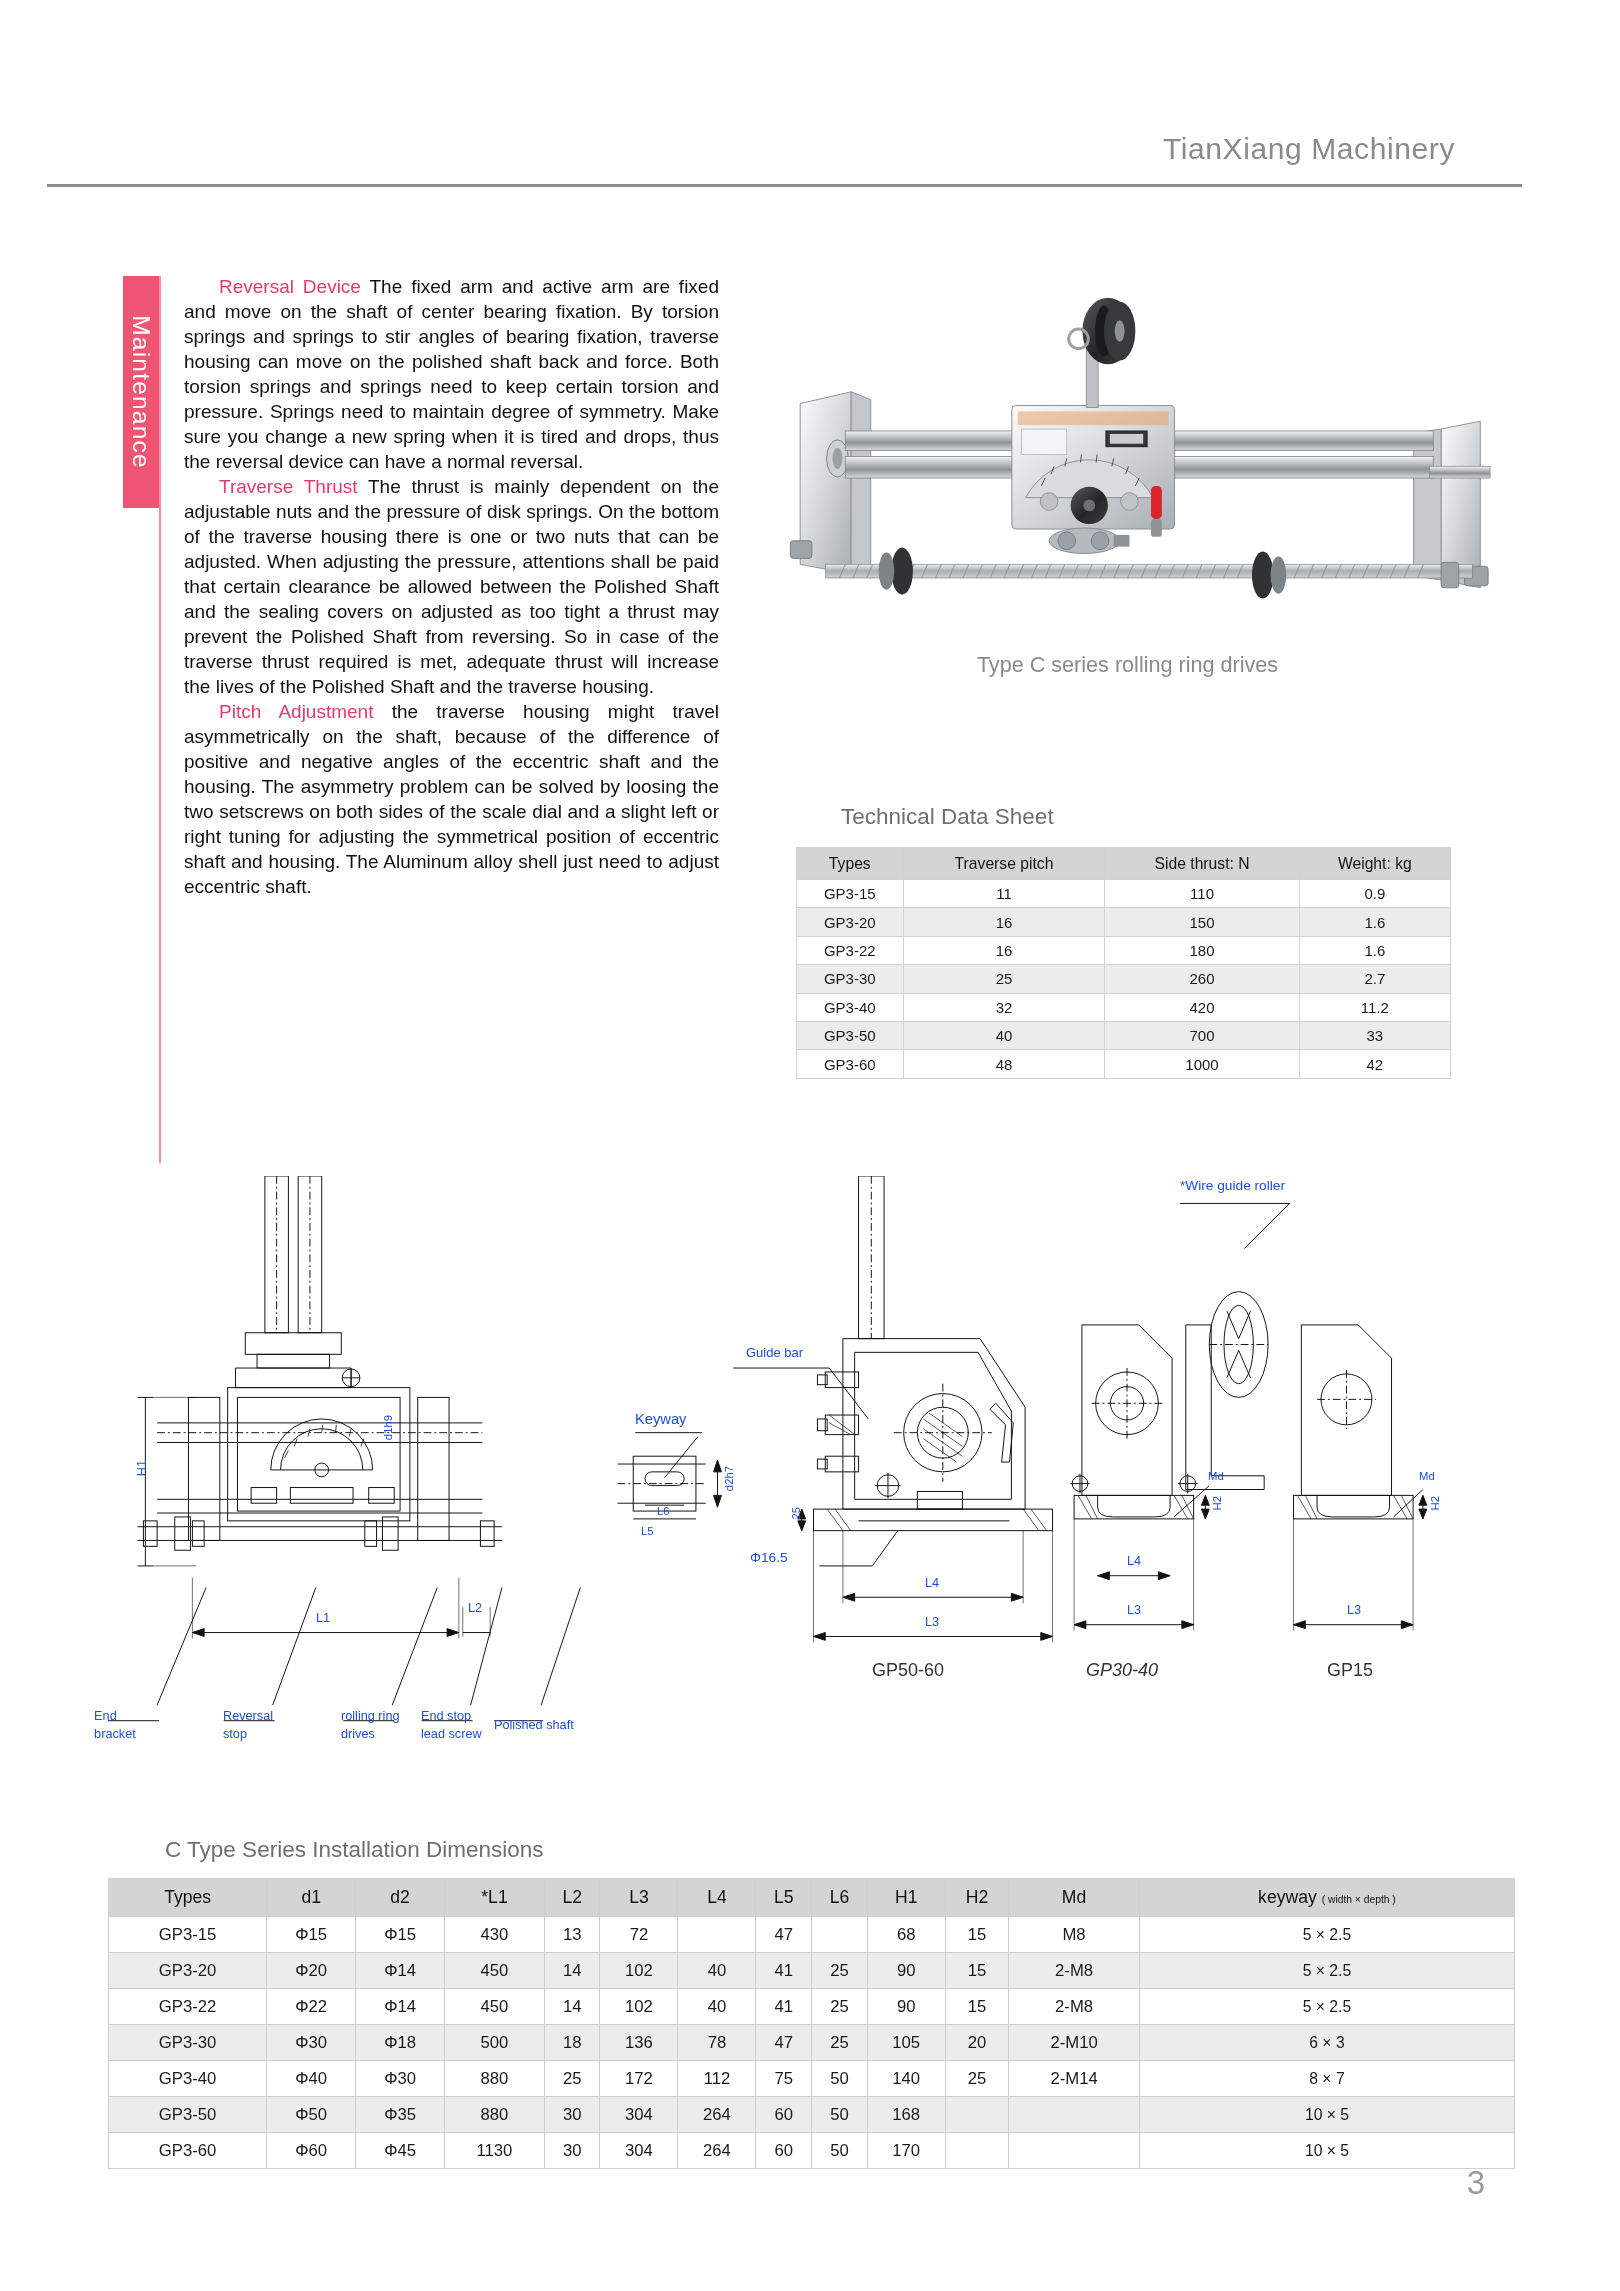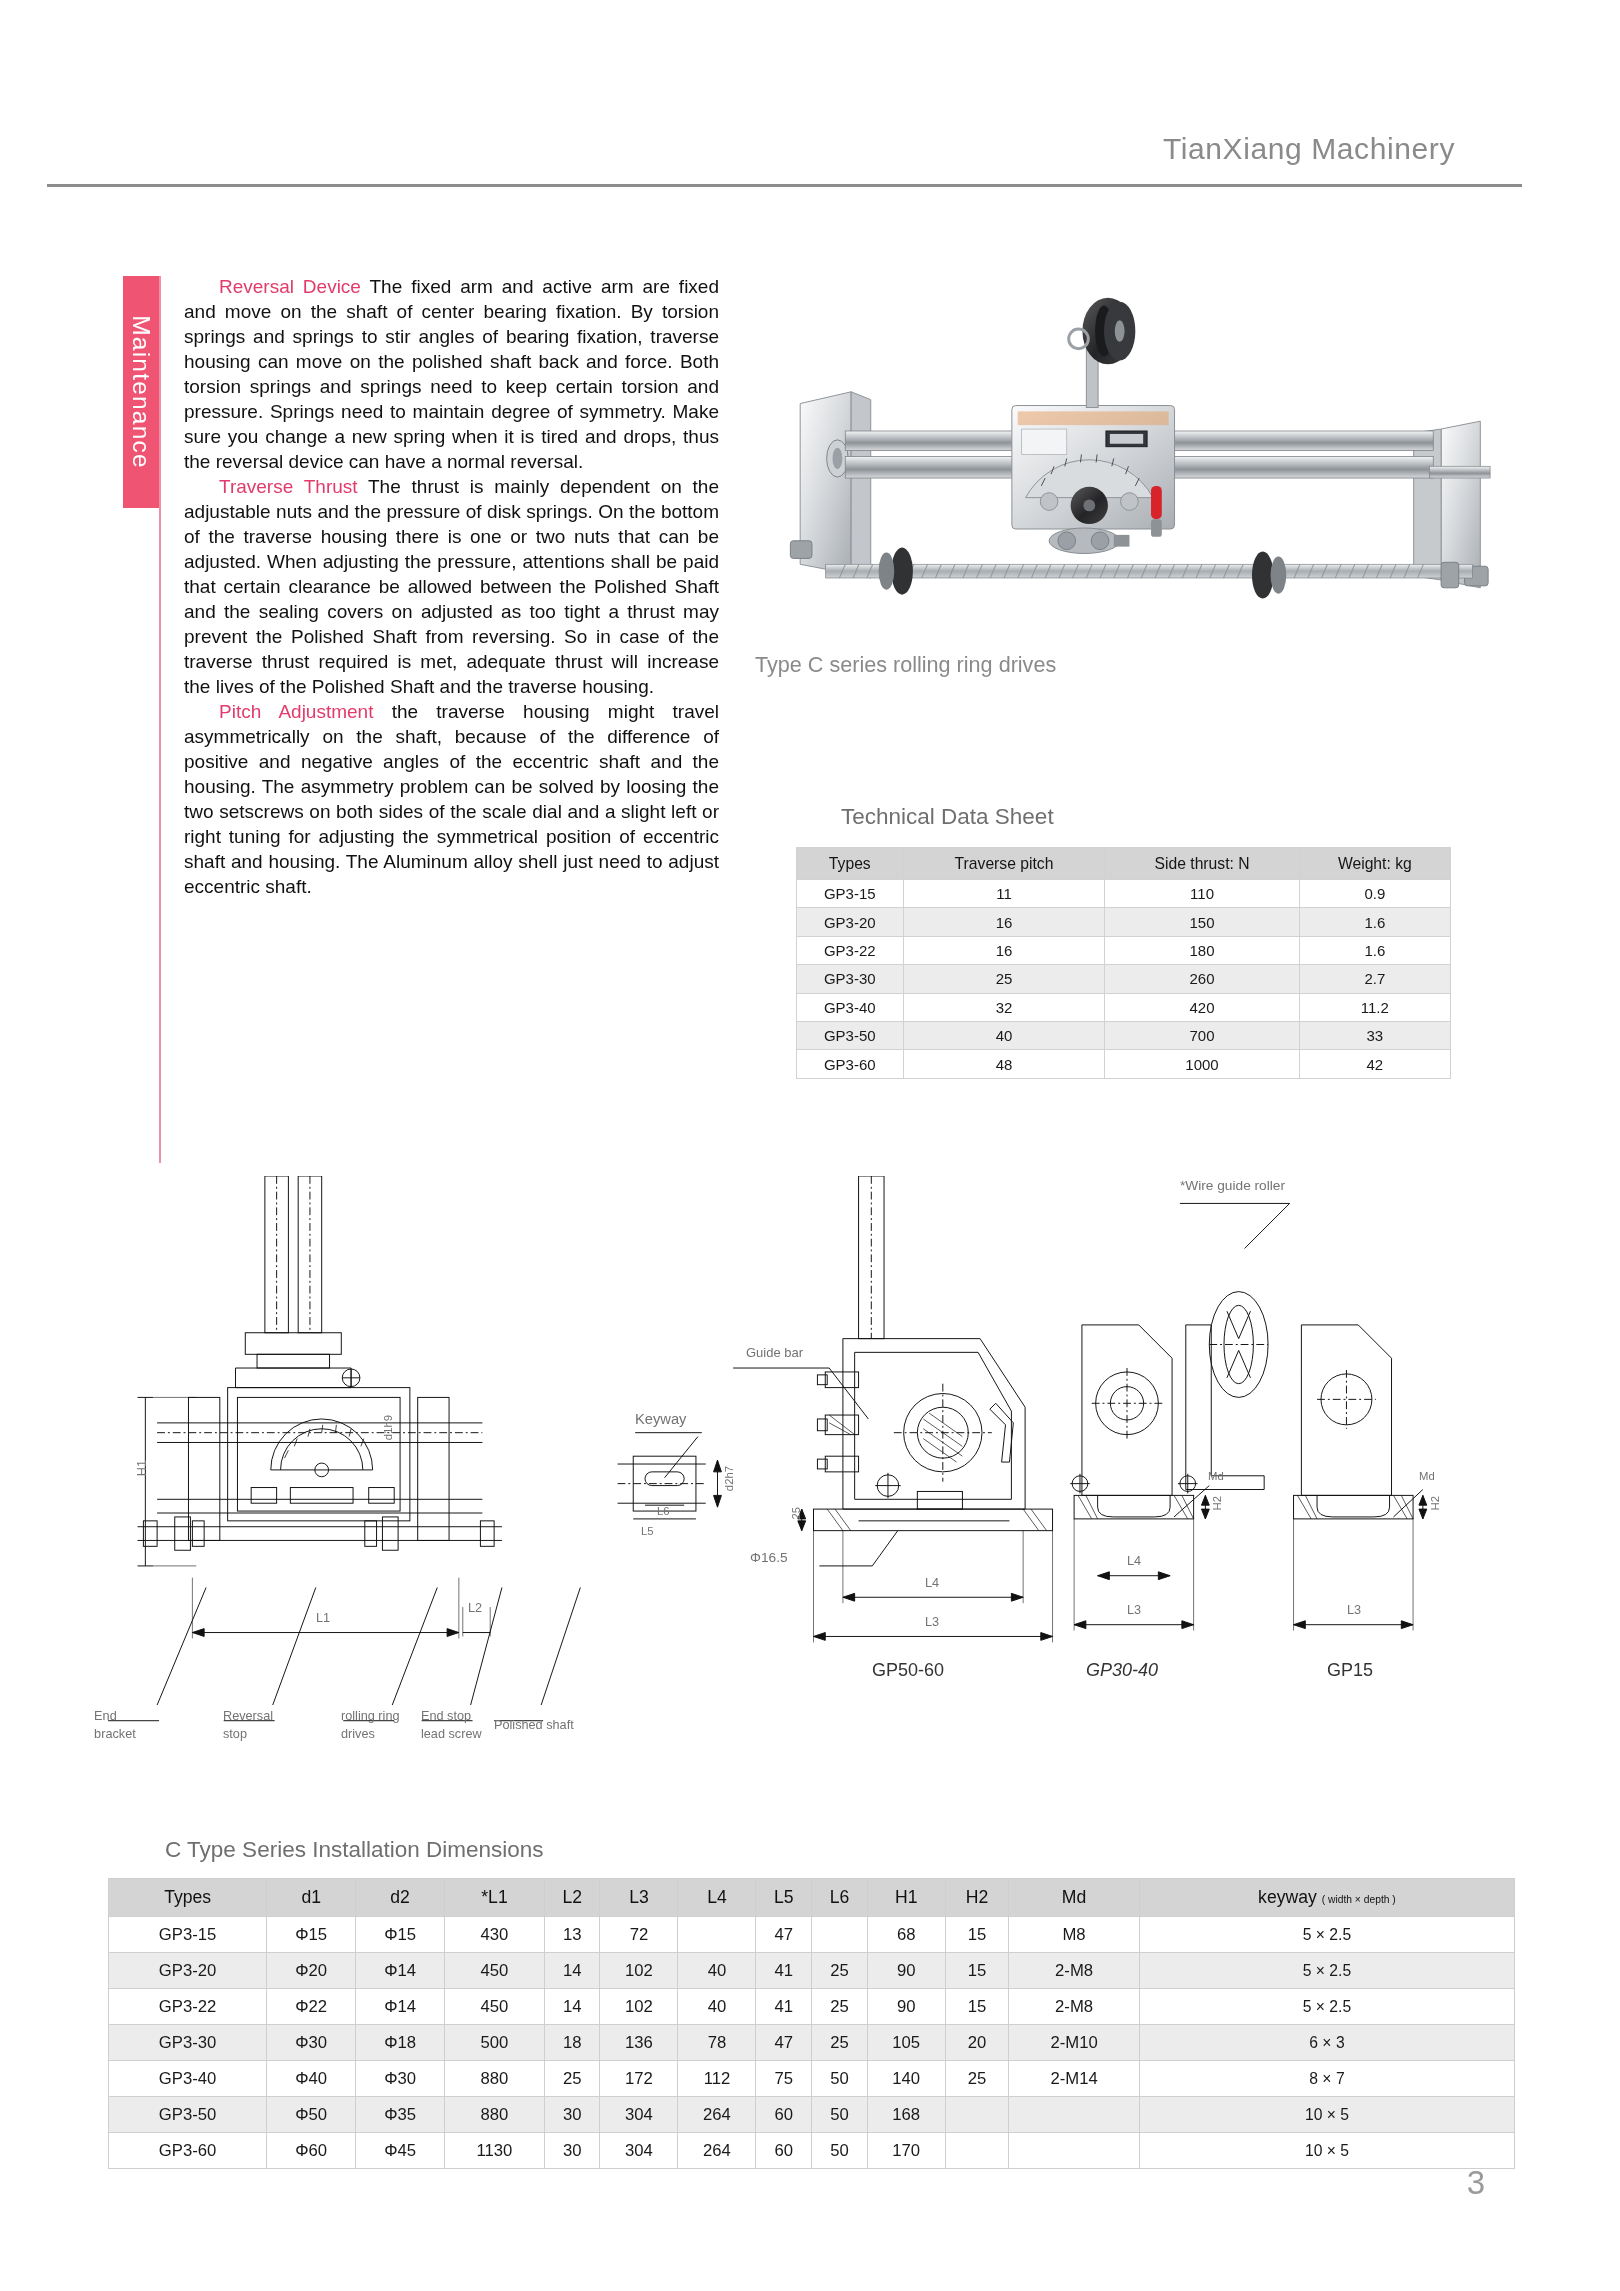--- a/index.html
+++ b/index.html
@@ -37,36 +37,36 @@
     position:absolute;left:184px;top:274px;width:535px;
     font-size:19px;line-height:25px;text-align:justify;
     color:#111;
   }
   #text-col p{margin:0;text-indent:35px;}
   .kw{color:#e23a6b;}
 
   
   #photo-wrap{position:absolute;left:755px;top:284px;width:745px;height:343px;}
   #photo-caption{
-    position:absolute;left:755px;top:652px;width:745px;text-align:left;
+    position:absolute;left:755px;top:652px;width:745px;text-align:center;
     font-size:21.6px;color:#8a8a8a;
   }
 
   
   #tds-title{position:absolute;left:841px;top:804px;font-size:22.5px;color:#6f6f6f;}
   #tds{position:absolute;left:796px;top:847px;width:655px;border-collapse:collapse;
        font-size:15px;}
   #tds th,#tds td{border:1px solid #d2d2d2;text-align:center;padding:0;height:27.4px;}
   #tds thead th{background:#d4d4d4;color:#161616;font-weight:400;font-size:15.7px;height:31px;}
   #tds tbody tr:nth-child(even) td{background:#ececec;}
   #tds tbody tr:nth-child(odd) td{background:#fff;}
 
   
   #drawings{position:absolute;left:98px;top:1176px;width:1431px;height:627px;}
-  .dwg-label{position:absolute;font-size:12.7px;color:#737373;white-space:nowrap;}
+  .dwg-label{position:absolute;font-size:12.7px;color:#1d4ed8;white-space:nowrap;}
   .dwg-label.sm{font-size:11.3px;}
   .sect-name{position:absolute;font-size:18px;color:#333;white-space:nowrap;}
   .vlabel{writing-mode:vertical-rl;transform:rotate(180deg);}
 
   
   #inst-title{position:absolute;left:165px;top:1837px;font-size:22.5px;color:#6f6f6f;}
   #inst{position:absolute;left:108px;top:1878px;width:1407px;border-collapse:collapse;
         font-size:16.7px;}
   #inst th,#inst td{border:1px solid #cfcfcf;text-align:center;padding:0;height:35px;}
   #inst thead th{background:#d4d4d4;color:#111;font-weight:400;font-size:17.6px;height:37px;}

